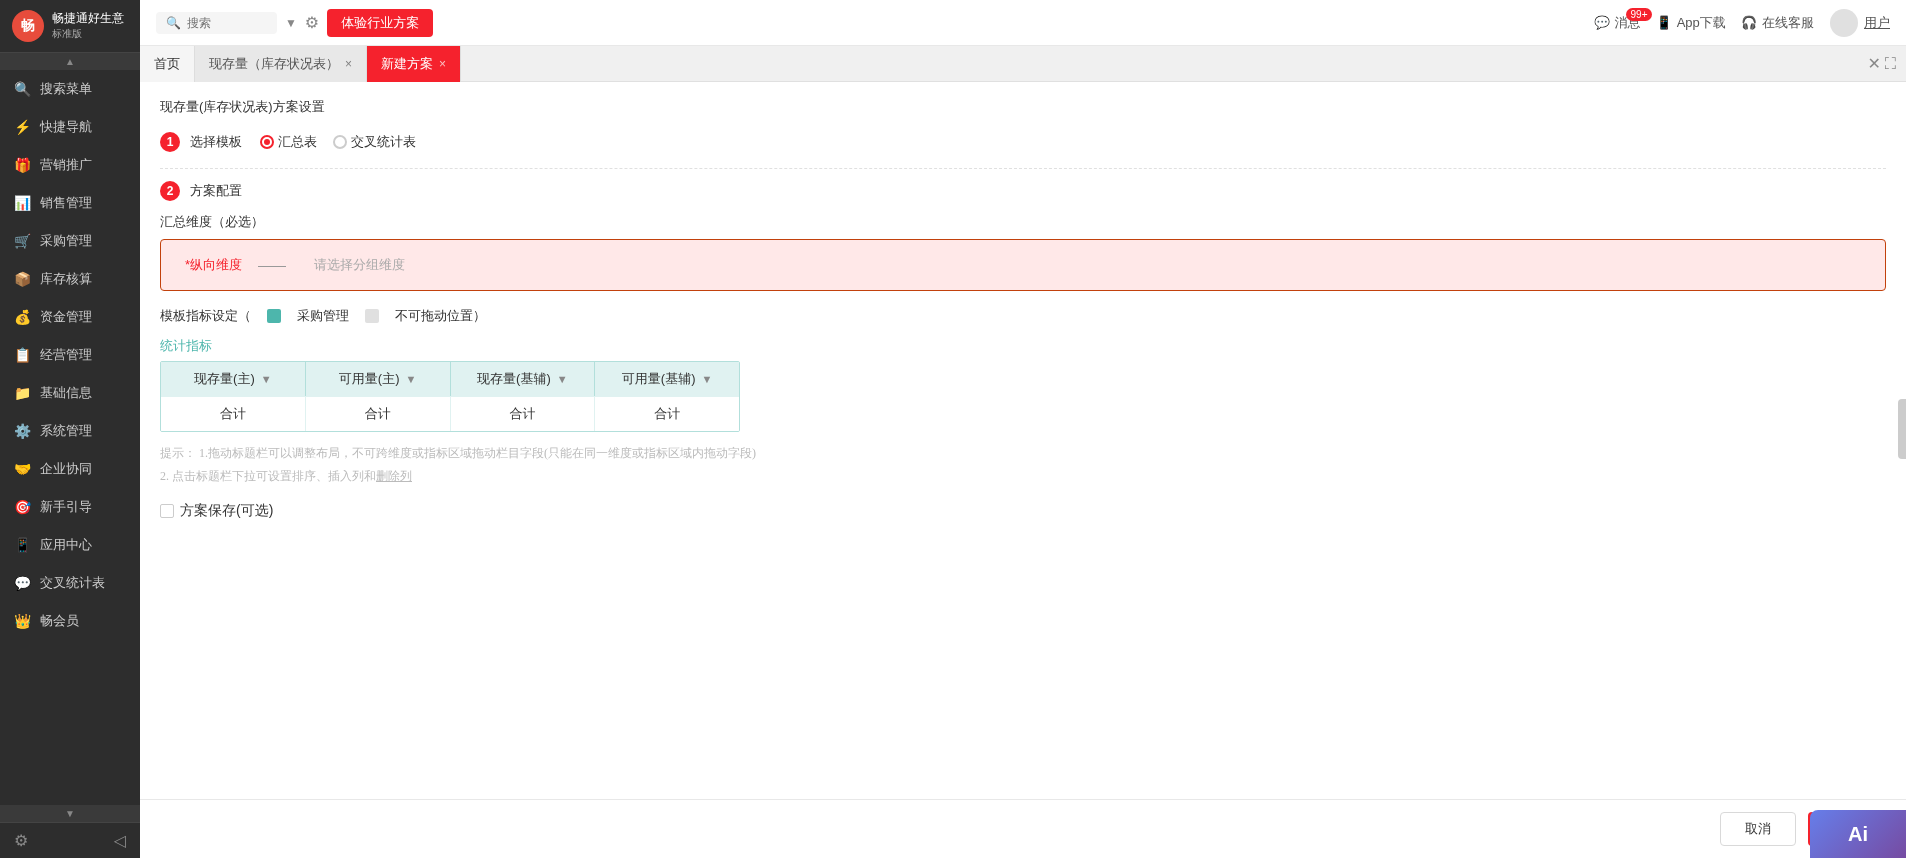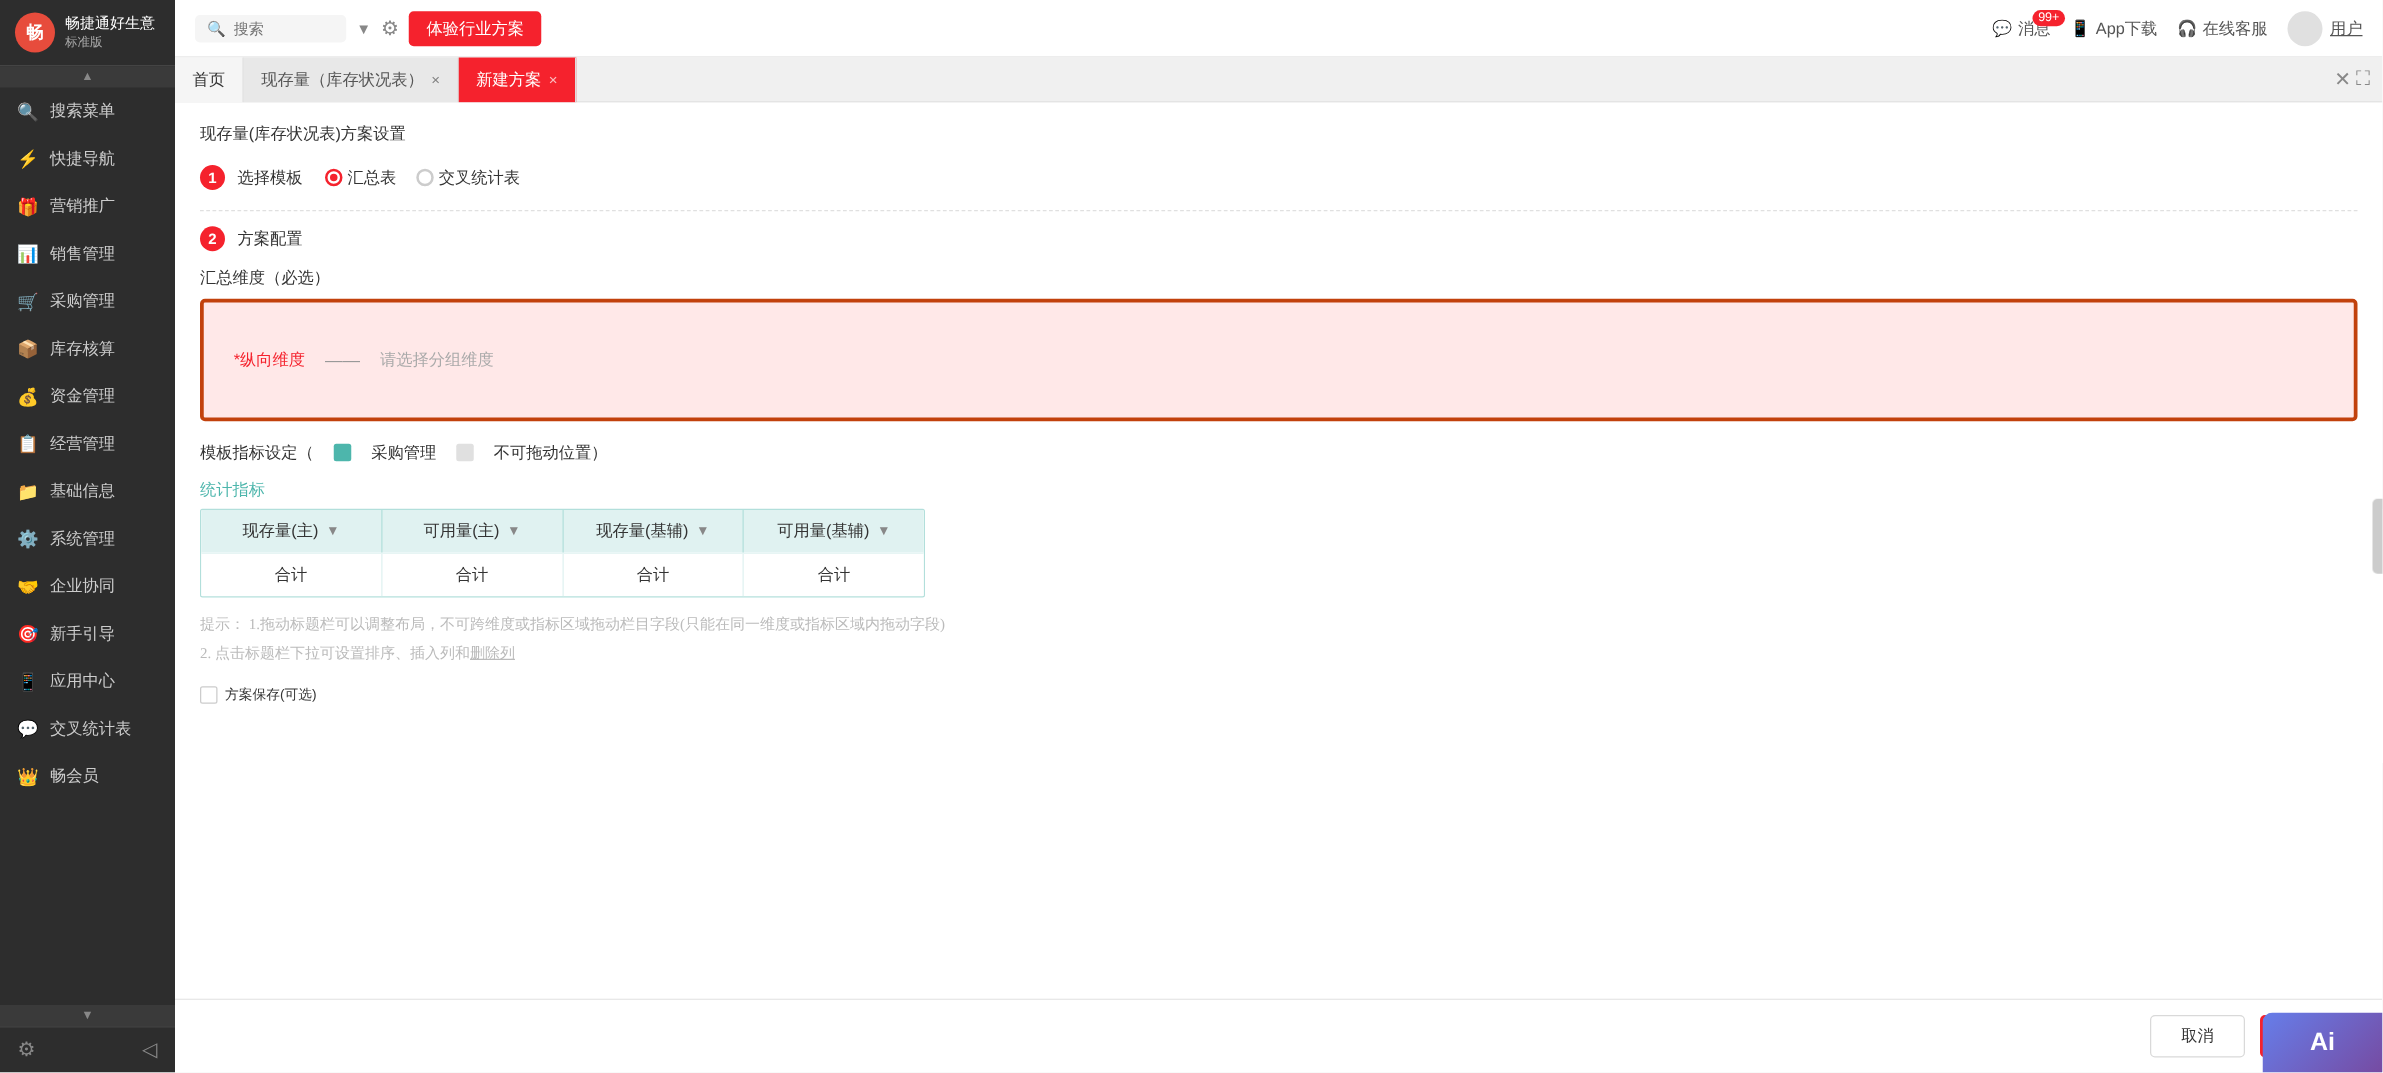--- a/index.html
+++ b/index.html
@@ -174,28 +174,28 @@
       content: ''; width: 6px; height: 6px; border-radius: 50%; background: #f5222d;
     }
 
     .divider { border: none; border-top: 1px dashed #e0e0e0; margin: 12px 0; }
 
     
     .dim-label { font-size: 13px; color: #333; margin-bottom: 8px; }
 
     .dim-box {
       background: #ffe8e8;
-      border: 3px solid #c2410c;
+      border: 1px solid #c2410c;
       border-radius: 4px;
-      padding: 37px 24px;
+      padding: 16px 24px;
       display: flex; align-items: center; gap: 16px;
     }
     .dim-required { color: #f5222d; font-size: 13px; }
     .dim-arrow { color: #999; font-size: 14px; }
-    .dim-placeholder { color: #aaa; font-size: 13px; }
+    .dim-placeholder { color: #aaa; font-size: 13px; margin-left: 12px; }
 
     
     .indicator-row {
       display: flex; align-items: center; gap: 16px; margin-bottom: 12px;
       font-size: 13px; color: #333;
     }
     .indicator-badge {
       display: inline-block;
       width: 14px; height: 14px;
       background: #4db6ac;
@@ -253,21 +253,21 @@
       font-size: 12px;
       color: #bbb;
       font-family: Liberation Serif, serif;
     }
     .tips p { margin-bottom: 4px; line-height: 1.6; }
     .tips a { color: #bbb; text-decoration: underline; }
 
     
     .save-option {
       display: flex; align-items: center; gap: 6px;
-      font-size: 11px; color: #333;
+      font-size: 14px; color: #333;
       margin-top: 16px;
       padding-bottom: 16px;
     }
     .save-checkbox {
       width: 14px; height: 14px;
       border: 1px solid #ccc;
       border-radius: 2px;
       cursor: pointer;
     }
 

